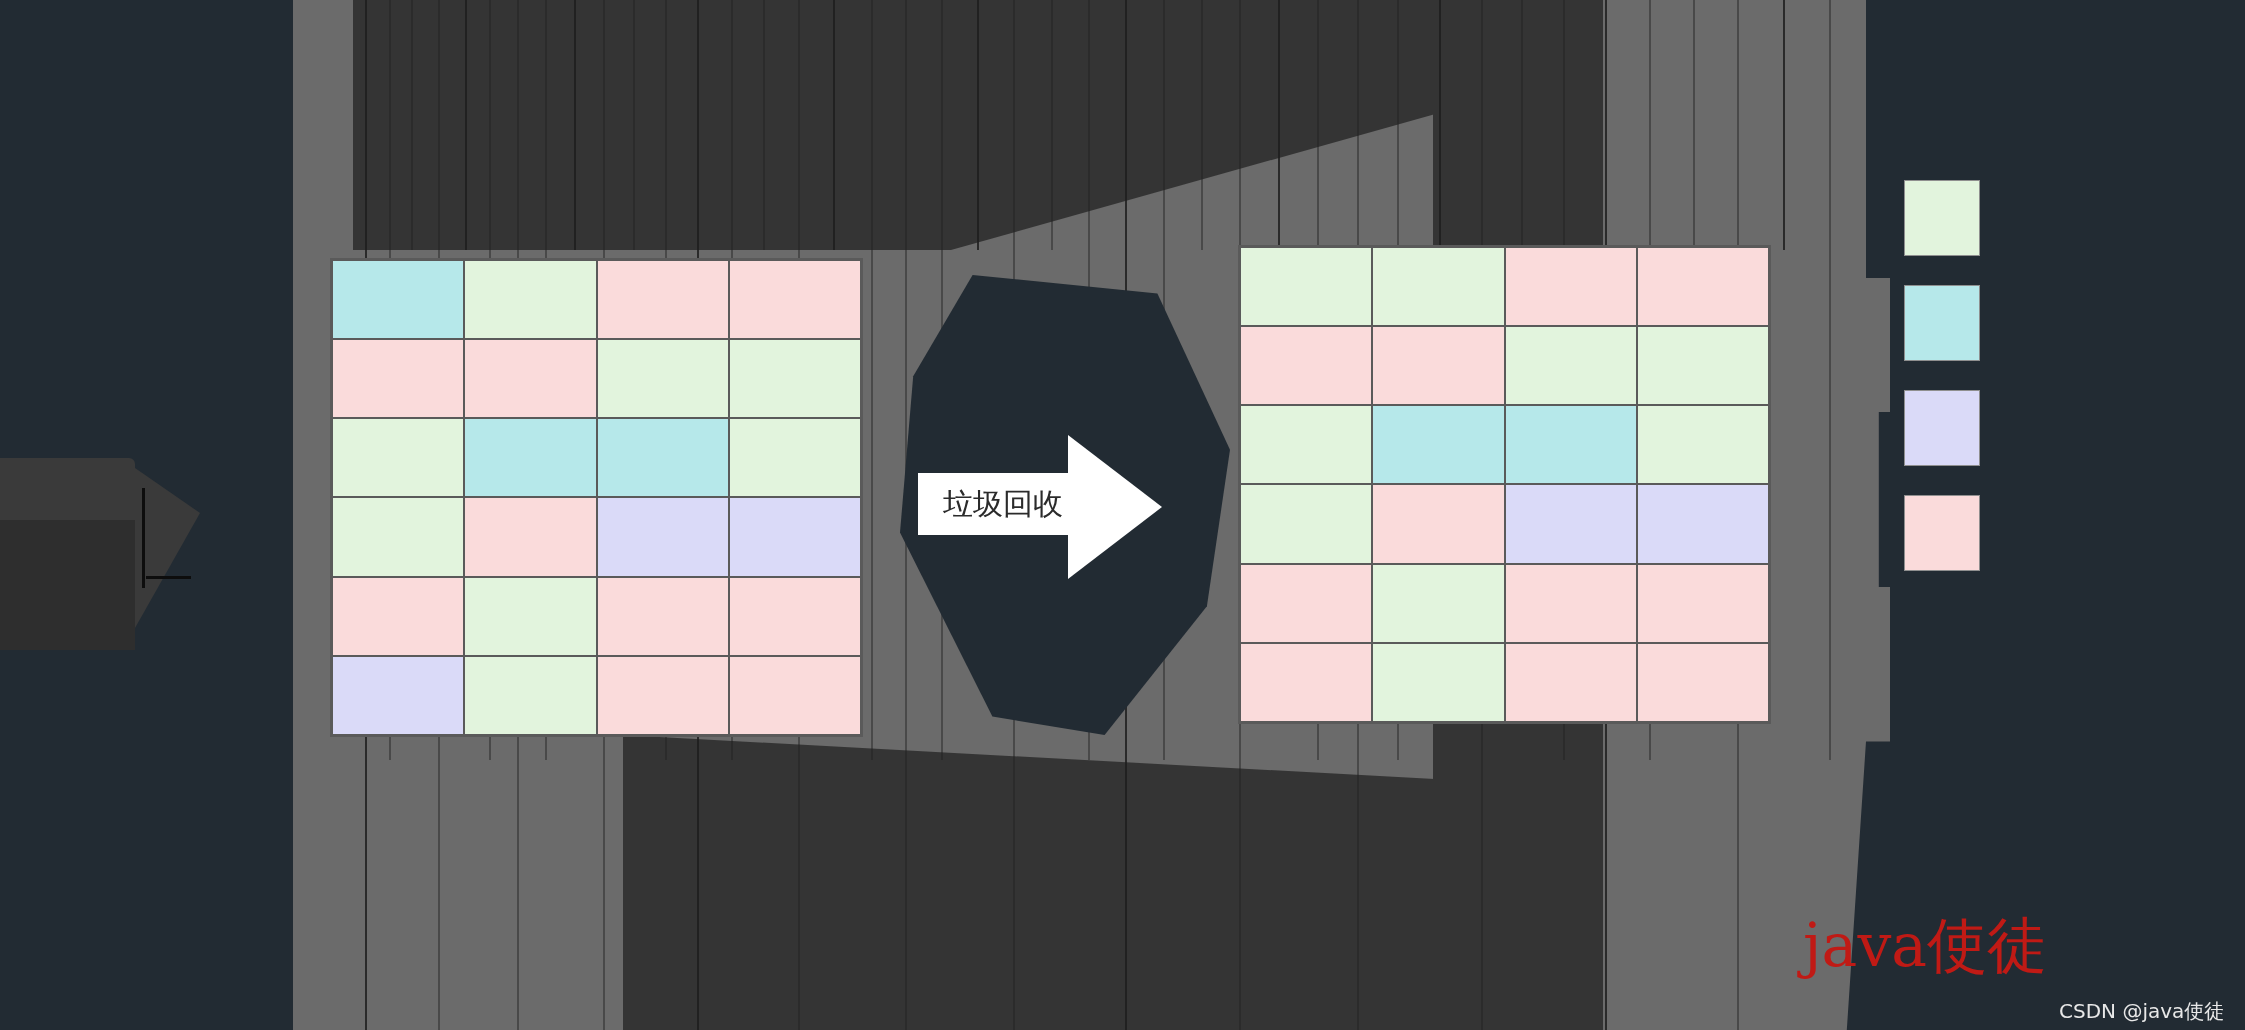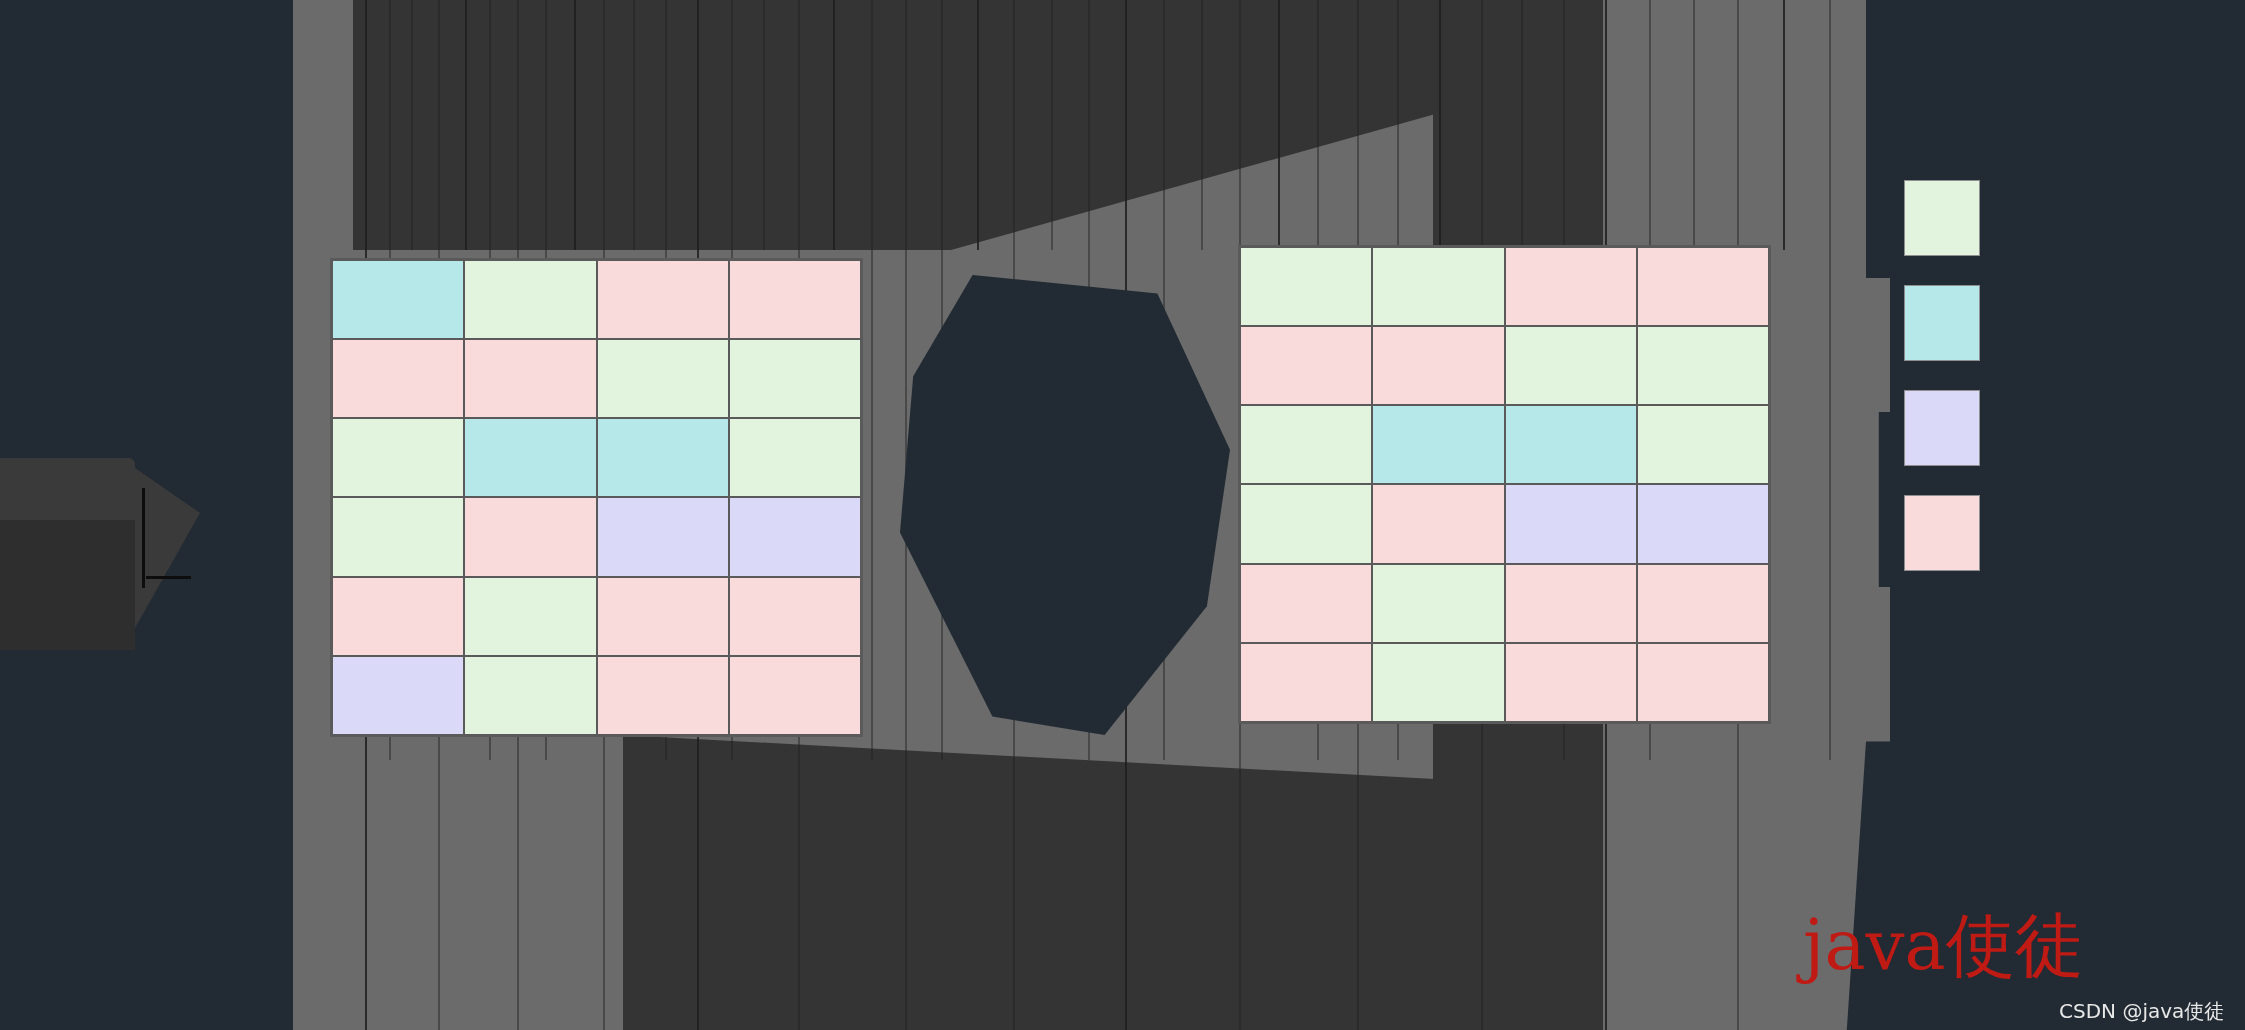--- a/index.html
+++ b/index.html
@@ -137,21 +137,21 @@
     font-size:25px; line-height:32px;
     color:#2b3139;
     font-family:"DejaVu Sans","Liberation Sans",sans-serif;
     white-space:nowrap;
   }
 
   
   .wm-big{
     position:absolute; left:1803px; top:893px;
     font-family:"DejaVu Serif","Liberation Serif",serif;
-    font-size:69px; line-height:104px;
+    font-size:60px; line-height:104px;
     color:#c01a15;
     white-space:nowrap;
   }
   .wm-small{
     position:absolute; left:2059px; top:999px;
     font-family:"DejaVu Sans","Liberation Sans",sans-serif;
     font-size:20px; line-height:24px;
     color:#e8e8e8;
     white-space:nowrap;
   }
@@ -240,20 +240,25 @@
     <div class="cell" style="background: rgb(250, 219, 219);"></div>
     <div class="cell" style="background: rgb(250, 219, 219);"></div>
     <div class="cell" style="background: rgb(218, 218, 248);"></div>
     <div class="cell" style="background: rgb(226, 244, 221);"></div>
     <div class="cell" style="background: rgb(250, 219, 219);"></div>
     <div class="cell" style="background: rgb(250, 219, 219);"></div>
   </div>
 
 <div class="arrow-wrap">
   <div class="arrow-hex"></div>
+  <div class="arrow-shape">
+    <div class="arrow-body"></div>
+    <div class="arrow-head"></div>
+    <div class="arrow-label">垃圾回收</div>
+  </div>
 </div>
 
 <div class="grid" id="grid-after">
     <div class="cell" style="background: rgb(226, 244, 221);"></div>
     <div class="cell" style="background: rgb(226, 244, 221);"></div>
     <div class="cell" style="background: rgb(250, 219, 219);"></div>
     <div class="cell" style="background: rgb(250, 219, 219);"></div>
     <div class="cell" style="background: rgb(250, 219, 219);"></div>
     <div class="cell" style="background: rgb(250, 219, 219);"></div>
     <div class="cell" style="background: rgb(226, 244, 221);"></div>

